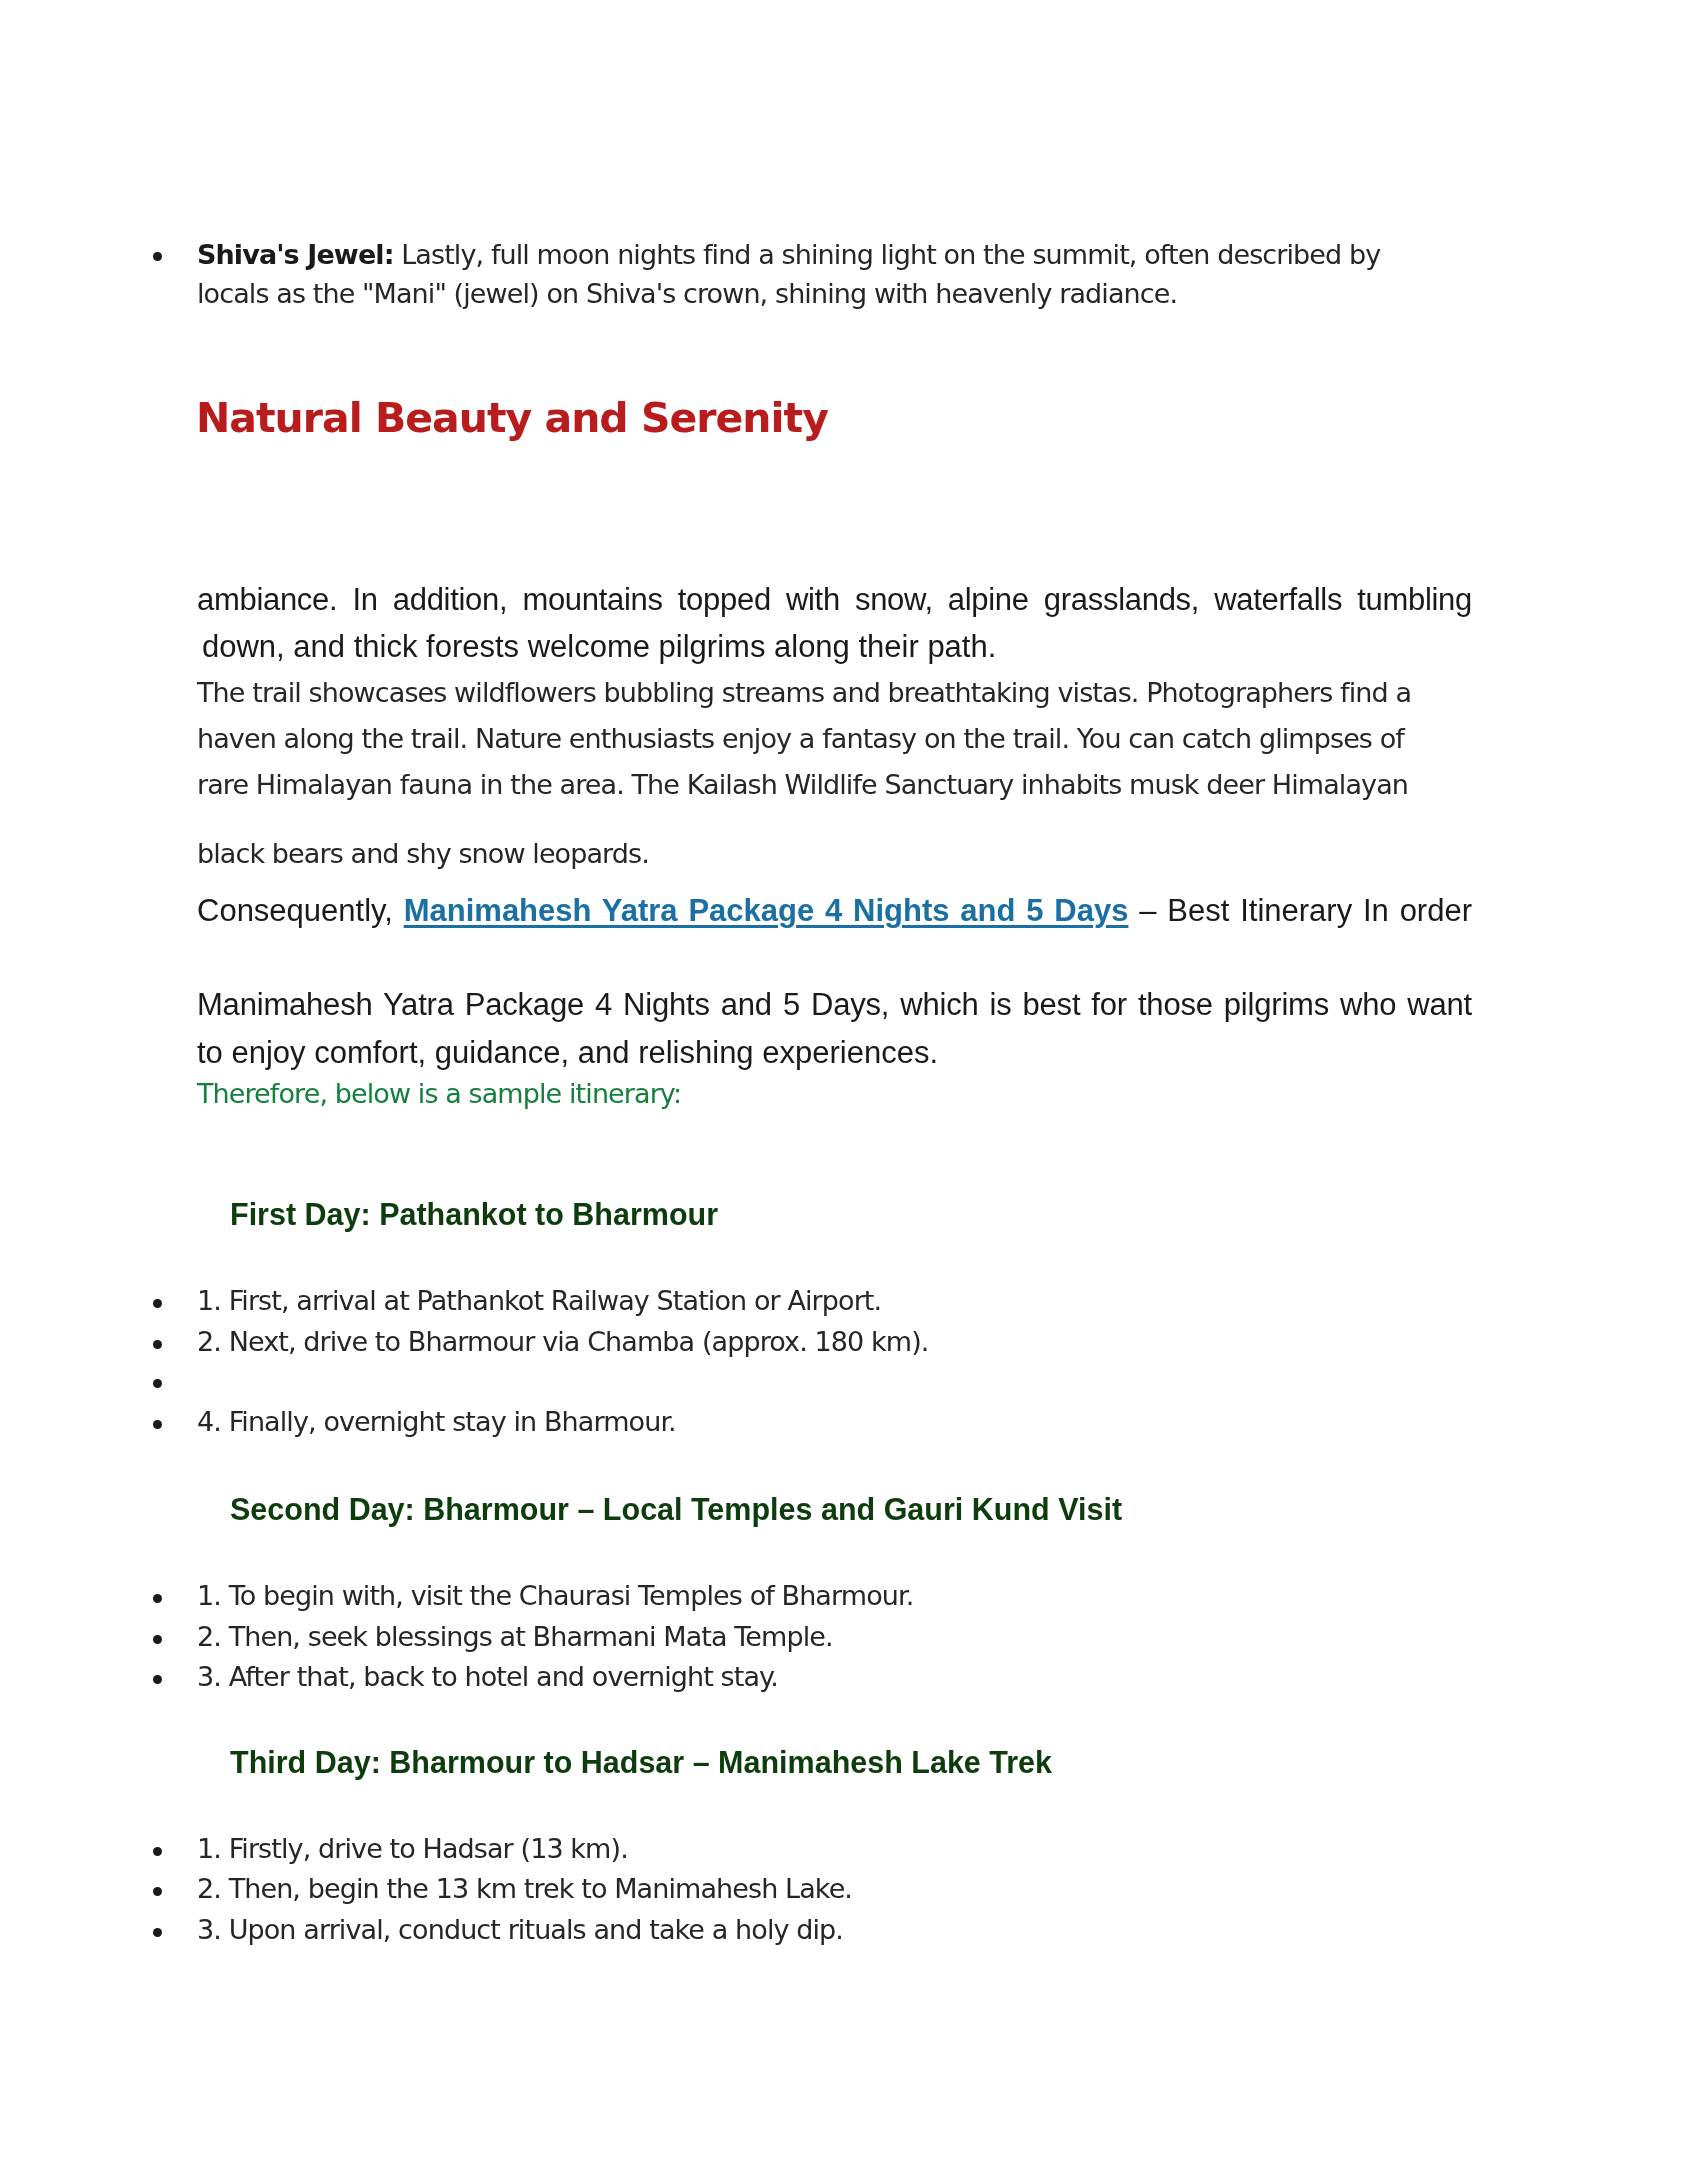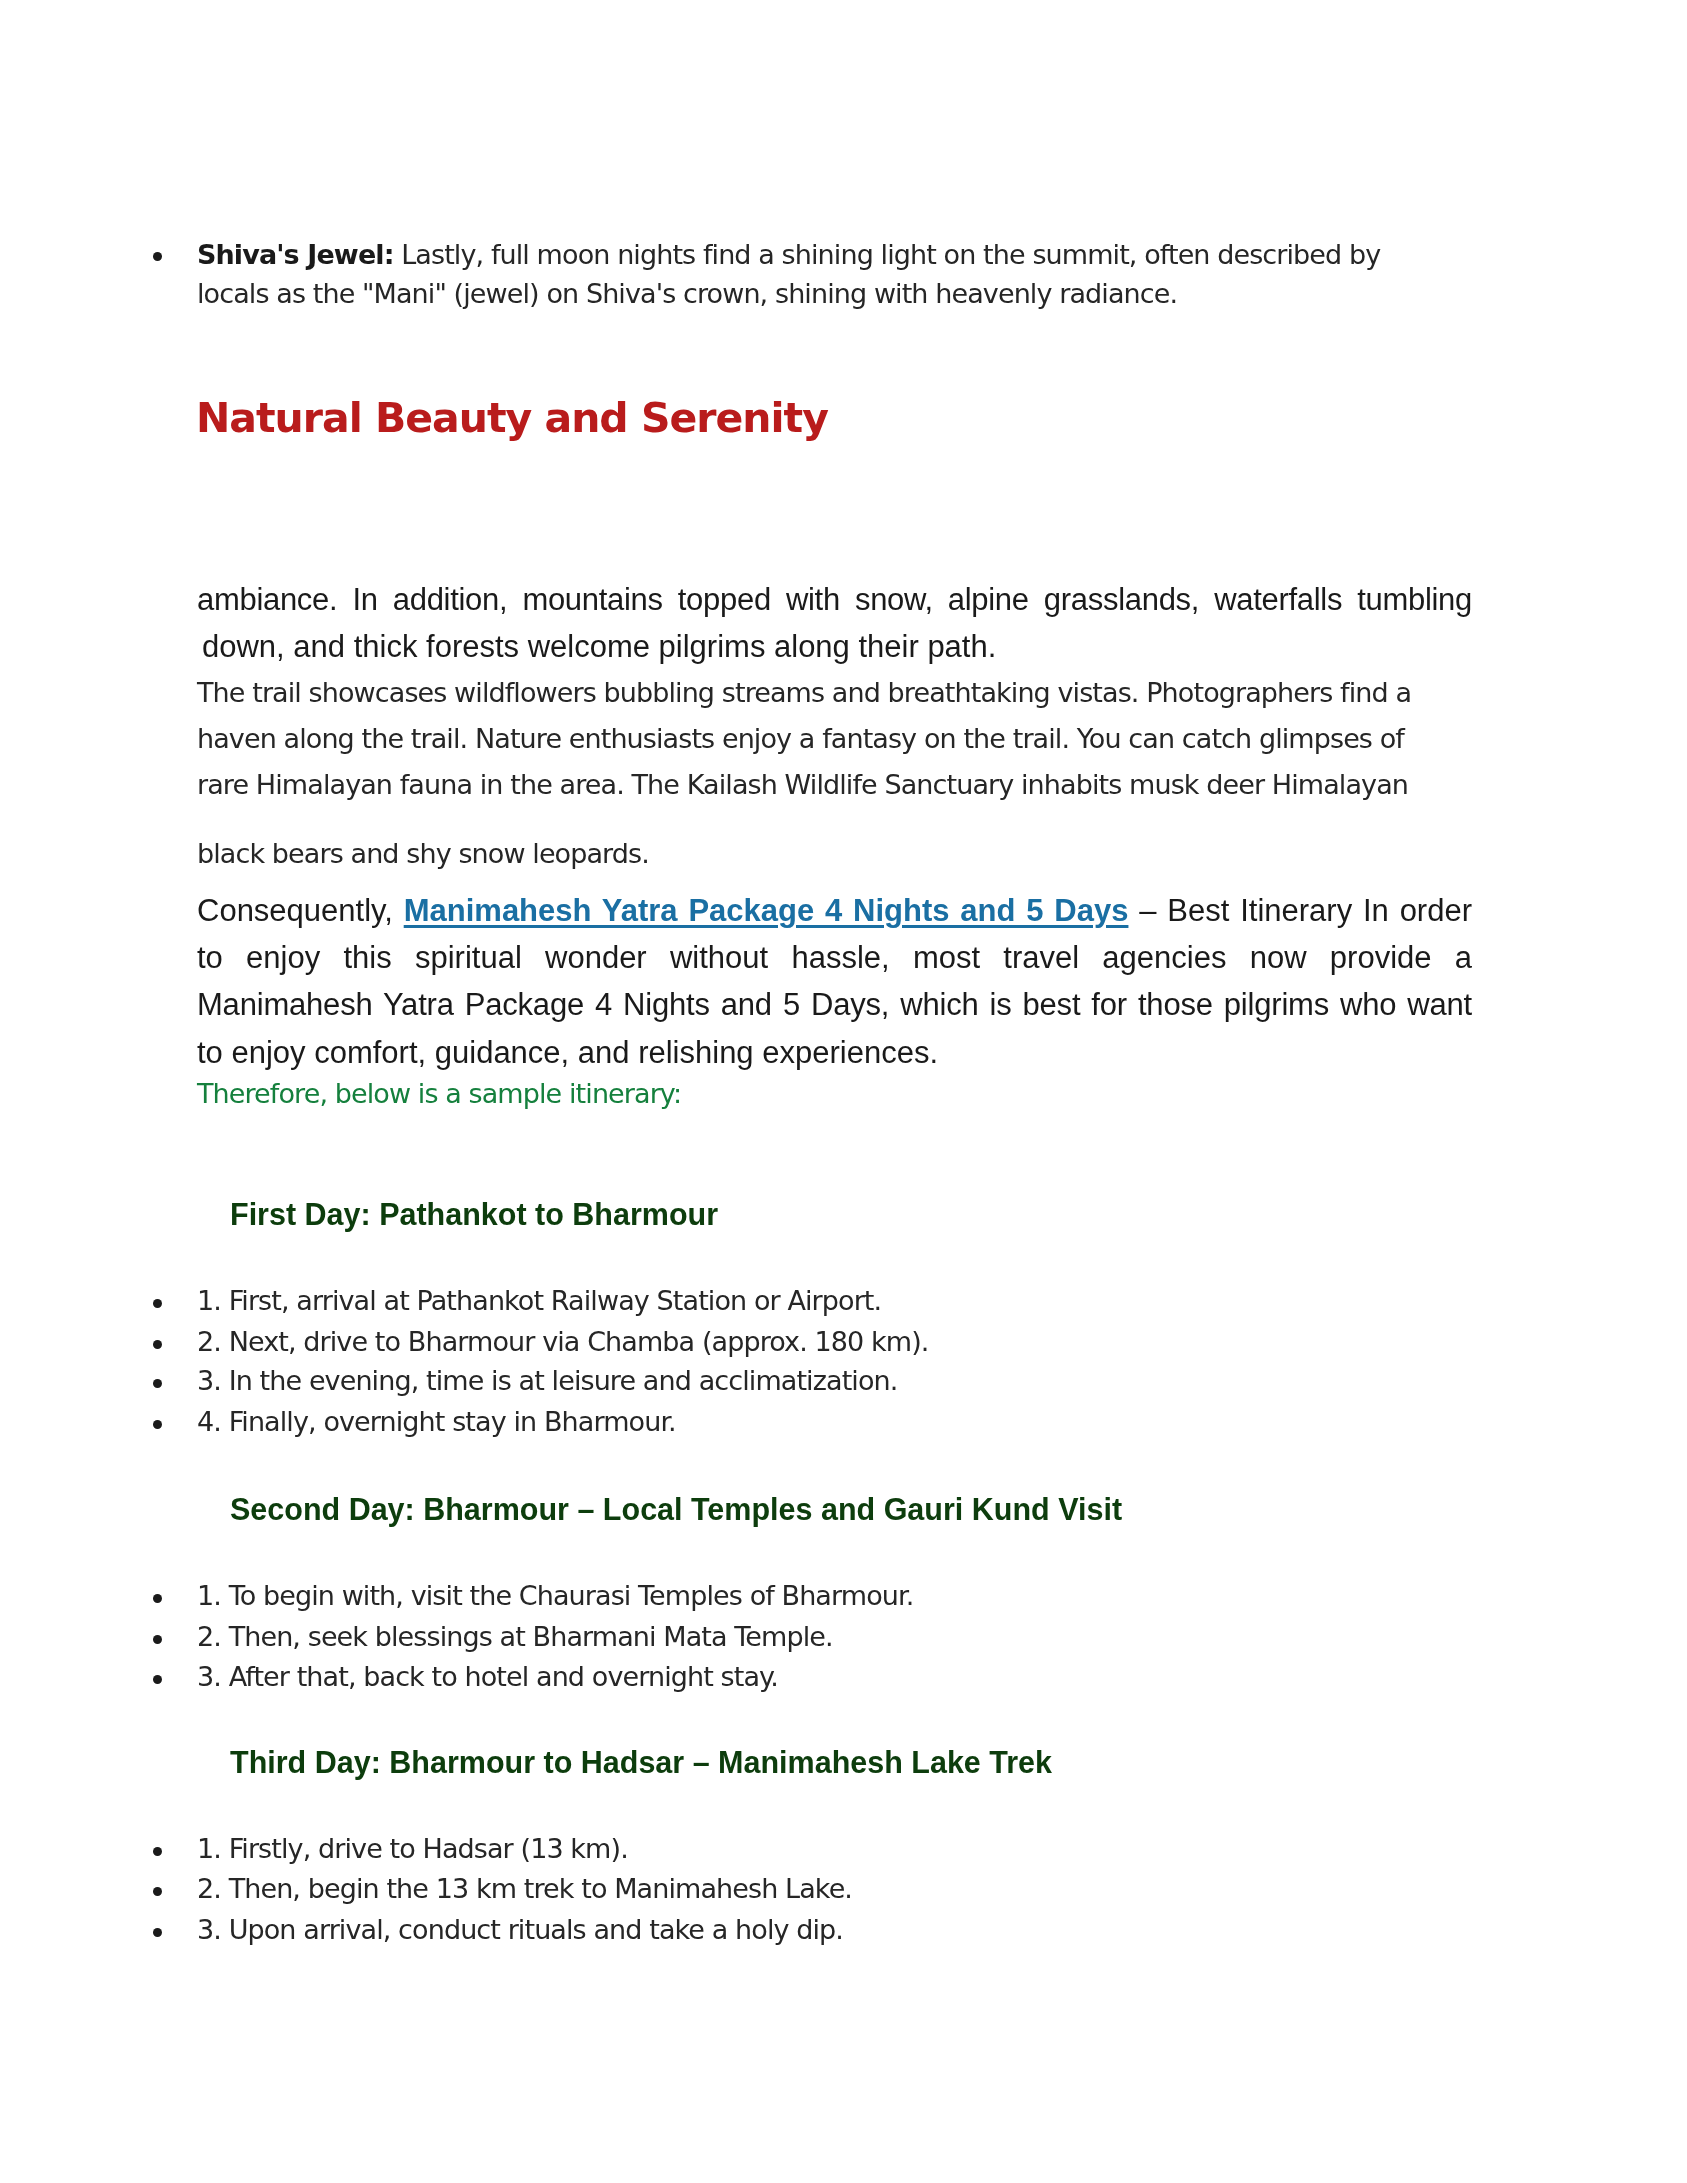--- a/index.html
+++ b/index.html
@@ -32,32 +32,30 @@
   <div class="abs arial-body" style="left:202px; top:629px; white-space:nowrap;">down, and thick forests welcome pilgrims along their path.</div>
 
   <div class="abs sans-body" style="left:197px; top:677px;">The trail showcases wildflowers bubbling streams and breathtaking vistas. Photographers find a</div>
   <div class="abs sans-body" style="left:197px; top:723px;">haven along the trail. Nature enthusiasts enjoy a fantasy on the trail. You can catch glimpses of</div>
   <div class="abs sans-body" style="left:197px; top:769px;">rare Himalayan fauna in the area. The Kailash Wildlife Sanctuary inhabits musk deer Himalayan</div>
   <div class="abs sans-body" style="left:197px; top:838px;">black bears and shy snow leopards.</div>
 
   <div class="abs arial-body justify-line" style="left:197px; top:893px;">
     <span>Consequently, </span><a class="link" href="#">Manimahesh Yatra Package 4 Nights and 5 Days</a><span> – Best Itinerary In order</span>
   </div>
-  <div class="abs arial-body justify-line" style="left:197px; top:940px;">to enjoy this spiritual wonder without hassle, most travel agencies now provide a</div>
   <div class="abs arial-body justify-line" style="left:197px; top:987px; letter-spacing:-0.2px;">Manimahesh Yatra Package 4 Nights and 5 Days, which is best for those pilgrims who want</div>
   <div class="abs arial-body" style="left:197px; top:1035px; white-space:nowrap;">to enjoy comfort, guidance, and relishing experiences.</div>
   <div class="abs sans-body" style="left:197px; top:1078px; color:#15803d;">Therefore, below is a sample itinerary:</div>
 
   <div class="abs h-day" style="left:197px; top:1197px;">First Day: Pathankot to Bharmour</div>
   <div class="bullet-dot" style="left:153px; top:1299px;"></div>
   <div class="abs sans-body" style="left:197px; top:1285px;">1. First, arrival at Pathankot Railway Station or Airport.</div>
   <div class="bullet-dot" style="left:153px; top:1340px;"></div>
   <div class="abs sans-body" style="left:197px; top:1326px;">2. Next, drive to Bharmour via Chamba (approx. 180 km).</div>
   <div class="bullet-dot" style="left:153px; top:1379px;"></div>
-  <div class="abs sans-body" style="left:197px; top:1365px;">3. In the evening, time is at leisure and acclimatization.</div>
   <div class="bullet-dot" style="left:153px; top:1420px;"></div>
   <div class="abs sans-body" style="left:197px; top:1406px;">4. Finally, overnight stay in Bharmour.</div>
 
   <div class="abs h-day" style="left:197px; top:1492px;">Second Day: Bharmour – Local Temples and Gauri Kund Visit</div>
   <div class="bullet-dot" style="left:153px; top:1594px;"></div>
   <div class="abs sans-body" style="left:197px; top:1580px;">1. To begin with, visit the Chaurasi Temples of Bharmour.</div>
   <div class="bullet-dot" style="left:153px; top:1635px;"></div>
   <div class="abs sans-body" style="left:197px; top:1621px;">2. Then, seek blessings at Bharmani Mata Temple.</div>
   <div class="bullet-dot" style="left:153px; top:1675px;"></div>
   <div class="abs sans-body" style="left:197px; top:1661px;">3. After that, back to hotel and overnight stay.</div>

